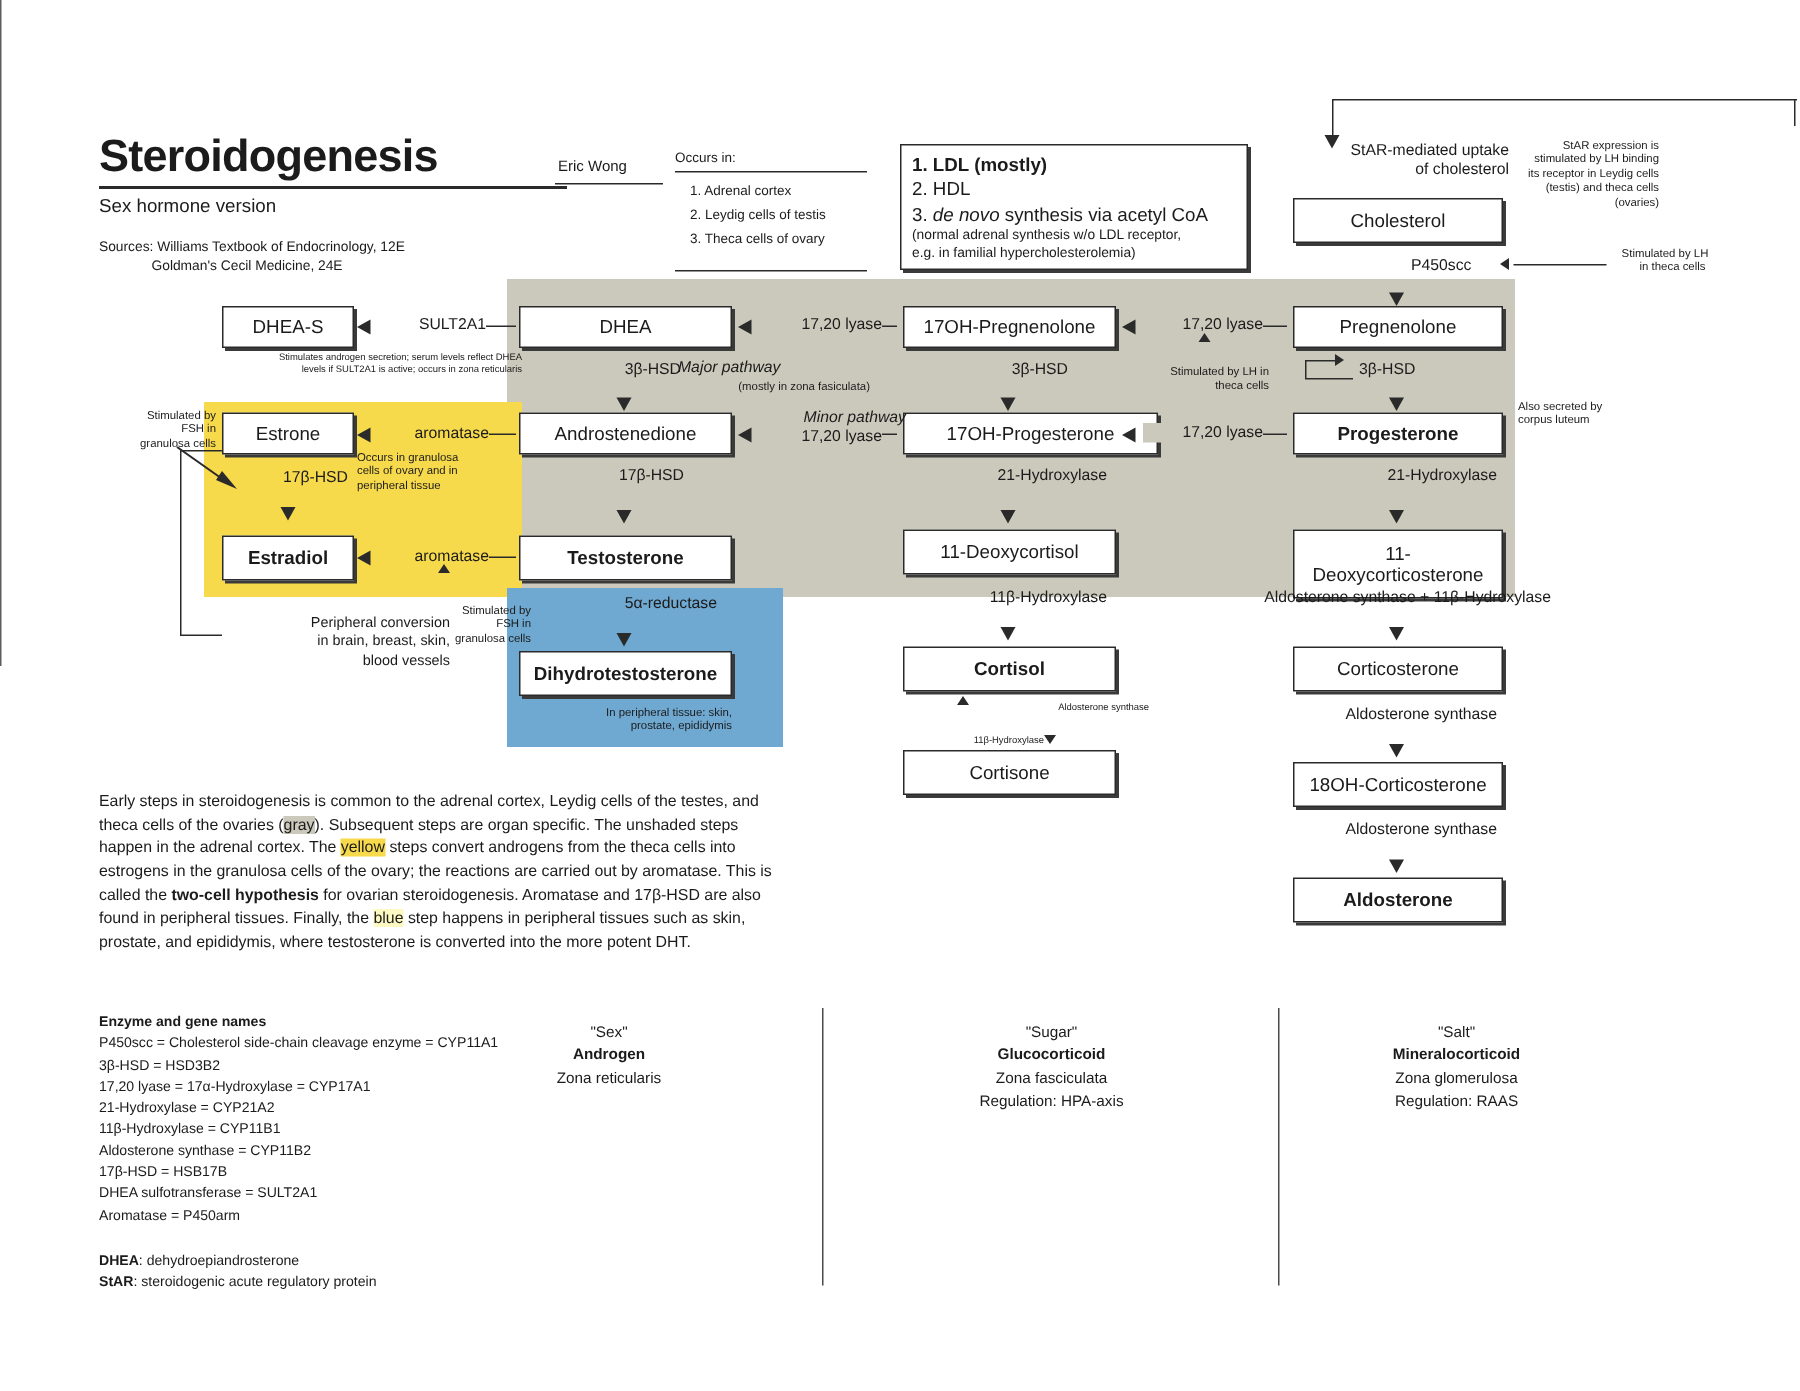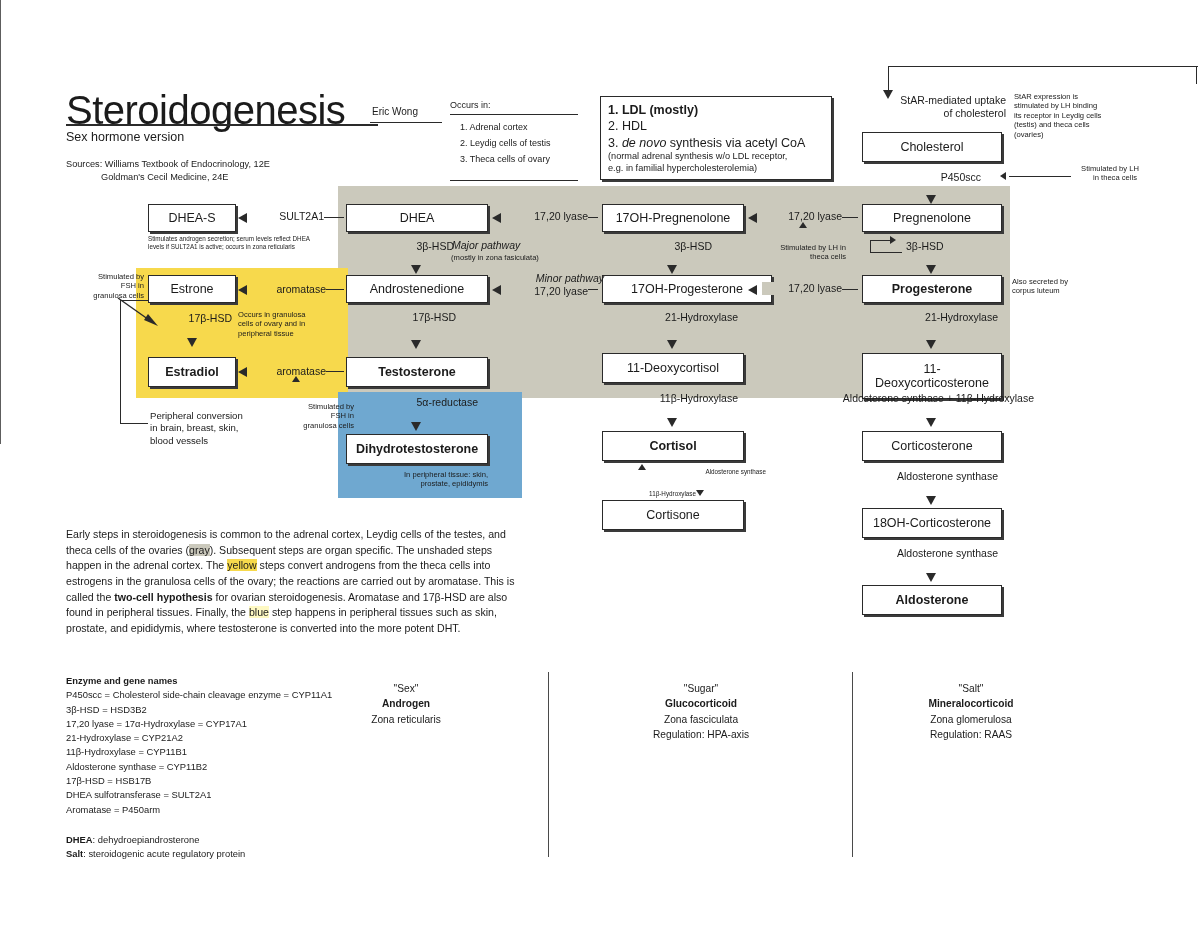--- a/index.html
+++ b/index.html
@@ -20,21 +20,21 @@
   .node {
     position:absolute; background:#ffffff; border:1.6px solid #2a2a2a;
     box-shadow:2px 2px 0 #3a3a3a;
     display:flex; align-items:center; justify-content:center;
     text-align:center; font-size:12.5px; line-height:1.15; padding:2px 4px;
   }
   .node.bold { font-weight:bold; }
 
   
   .lbl { position:absolute; font-size:10.5px; line-height:1.28; text-align:right; }
-  .lbl.left  { text-align:left; }
+  .lbl.left  { text-align:right; }
   .lbl.tiny  { font-size:7.6px; line-height:1.25; }
   .lbl.xtiny { font-size:6.3px; line-height:1.22; }
   .lbl.small { font-size:9px; line-height:1.25; }
   .lbl.ital  { font-style:italic; }
 
   
   .vline { position:absolute; width:1.4px; background:#2a2a2a; }
   .hline { position:absolute; height:1.4px; background:#2a2a2a; }
   .thin  { background:#5d5d5d; width:1px; }
 
@@ -49,21 +49,21 @@
              border-right:9px solid #2a2a2a; }
   .arrow-r { position:absolute; width:0; height:0;
              border-top:5.5px solid transparent; border-bottom:5.5px solid transparent;
              border-left:9px solid #2a2a2a; }
   .arrow-d.sm { border-left-width:4px; border-right-width:4px; border-top-width:6.5px; }
   .arrow-u.sm { border-left-width:4px; border-right-width:4px; border-bottom-width:6.5px; }
   .arrow-l.sm { border-top-width:4px; border-bottom-width:4px; border-right-width:6.5px; }
   .arrow-r.sm { border-top-width:4px; border-bottom-width:4px; border-left-width:6.5px; }
 
   
-  #page-title { font-size:40px; font-weight:normal; letter-spacing:-0.5px; }
+  #page-title { font-size:30px; font-weight:bold; letter-spacing:-0.5px; }
   #title-rule { height:1.6px; background:#2a2a2a; }
   #subtitle { font-size:12.5px; }
   #sources  { font-size:9.2px; line-height:1.45; }
   #author   { font-size:10px; }
   #author-rule { height:1px; background:#2a2a2a; }
 
   
   .infobox { position:absolute; background:#ffffff; border:1.4px solid #2a2a2a;
              box-shadow:2px 2px 0 #3a3a3a; padding:5px 7px; }
   #occurs-box { border:none; box-shadow:none; background:transparent; }
@@ -160,21 +160,21 @@
 <div class="thin" style="left:931px; top:254px; height:14px;"></div>
 <div class="arrow-d" style="left:926px; top:265px;"></div>
 
 <div class="hline" style="left:870px; top:252px; width:32px;"></div>
 <div class="vline" style="left:870px; top:240px; height:12px;"></div>
 <div class="hline" style="left:870px; top:240px; width:22px;"></div>
 <div class="arrow-r sm" style="left:890px; top:236px;"></div>
 
 <div class="node bold" style="left:862px; top:275px; width:140px; height:28px;">Progesterone</div>
 
-<div class="lbl tiny" style="left:1012px; top:277px; width:90px; text-align:left;">
+<div class="lbl tiny" style="left:1012px; top:266px; width:90px; text-align:left;">
   <div>Also secreted by</div>
   <div>corpus luteum</div>
 </div>
 
 <div class="thin" style="left:931px; top:303px; height:14px;"></div>
 <div class="lbl" style="left:866px; top:311px; width:132px;">21-Hydroxylase</div>
 <div class="thin" style="left:931px; top:325px; height:18px;"></div>
 <div class="arrow-d" style="left:926px; top:340px;"></div>
 
 <div class="node" style="left:862px; top:353px; width:140px; height:46px;">11-Deoxycorticosterone</div>
@@ -253,21 +253,21 @@
 <div class="hline" style="left:546px; top:217px; width:52px;"></div>
 <div class="arrow-l" style="left:492px; top:213px;"></div>
 <div class="lbl" style="left:508px; top:210px; width:80px; background:#cbc9bc;">17,20 lyase</div>
 
 <div class="thin" style="left:416px; top:232px; height:14px;"></div>
 <div class="lbl" style="left:374px; top:240px; width:80px;">3β-HSD</div>
 <div class="thin" style="left:416px; top:254px; height:14px;"></div>
 <div class="arrow-d" style="left:411px; top:265px;"></div>
 
 <div class="lbl ital" style="left:452px; top:239px; width:110px; text-align:left;">Major pathway</div>
-<div class="lbl tiny" style="left:430px; top:253px; width:130px; text-align:center;">(mostly in zona fasiculata)</div>
+<div class="lbl tiny" style="left:450px; top:253px; width:130px; text-align:right;">(mostly in zona fasiculata)</div>
 <div class="lbl ital" style="left:508px; top:272px; width:96px; text-align:right;">Minor pathway</div>
 
 <div class="hline" style="left:546px; top:289px; width:52px;"></div>
 <div class="arrow-l" style="left:492px; top:285px;"></div>
 <div class="lbl" style="left:508px; top:285px; width:80px; background:#cbc9bc;">17,20 lyase</div>
 
 <div class="node" style="left:346px; top:275px; width:142px; height:28px;">Androstenedione</div>
 
 <div class="thin" style="left:416px; top:303px; height:14px;"></div>
 <div class="lbl" style="left:376px; top:311px; width:80px;">17β-HSD</div>
@@ -309,21 +309,21 @@
 <div class="lbl" style="left:152px; top:312px; width:80px;">17β-HSD</div>
 <div class="thin" style="left:192px; top:326px; height:16px;"></div>
 <div class="arrow-d" style="left:187px; top:338px;"></div>
 
 <div class="node bold" style="left:148px; top:357px; width:88px; height:30px;">Estradiol</div>
 
 <div class="hline" style="left:292px; top:371px; width:52px;"></div>
 <div class="arrow-l" style="left:238px; top:367px;"></div>
 <div class="lbl" style="left:252px; top:365px; width:74px; background:#f7d94c;">aromatase</div>
 
-<div class="lbl tiny" style="left:238px; top:310px; width:106px; text-align:left;">
+<div class="lbl tiny" style="left:238px; top:300px; width:106px; text-align:left;">
   <div>Occurs in granulosa</div>
   <div>cells of ovary and in</div>
   <div>peripheral tissue</div>
 </div>
 
 <div class="lbl tiny" style="left:272px; top:402px; width:82px;">
   <div>Stimulated by</div>
   <div>FSH in</div>
   <div>granulosa cells</div>
 </div>
@@ -364,21 +364,21 @@
   <div>17β-HSD = HSB17B</div>
   <div>DHEA sulfotransferase = SULT2A1</div>
   <div>Aromatase = P450arm</div>
 </div>
 
 <div id="abbrev-legend" style="left:66px; top:833px;">
   <div>
     <b>DHEA</b><span>: dehydroepiandrosterone</span>
   </div>
   <div>
-    <b>Salt</b><span>: steroidogenic acute regulatory protein</span>
+    <b>StAR</b><span>: steroidogenic acute regulatory protein</span>
   </div>
 </div>
 
 <div class="divider" style="left:548px; top:672px; height:185px;"></div>
 <div class="divider" style="left:852px; top:672px; height:185px;"></div>
 
 <div class="classcol" style="left:311px; top:681px;">
   <div>"Sex"</div>
   <div class="nm">Androgen</div>
   <div>Zona reticularis</div>

